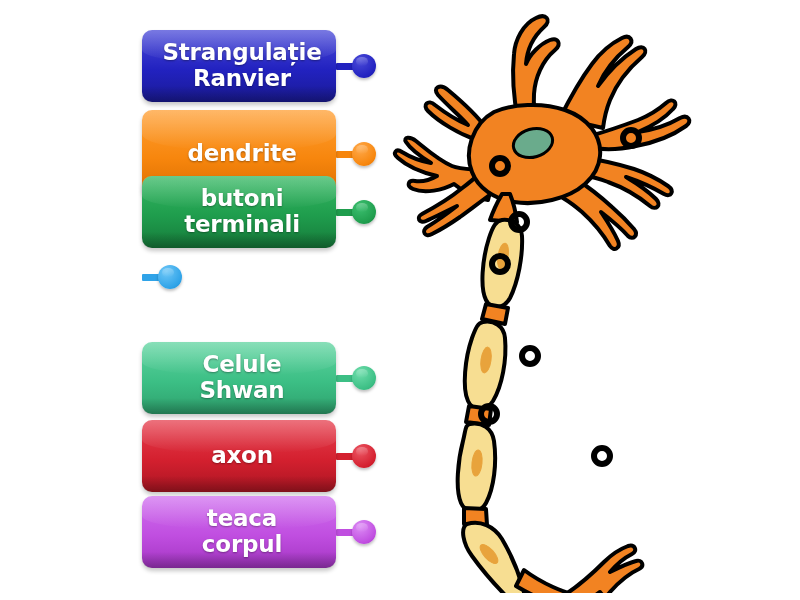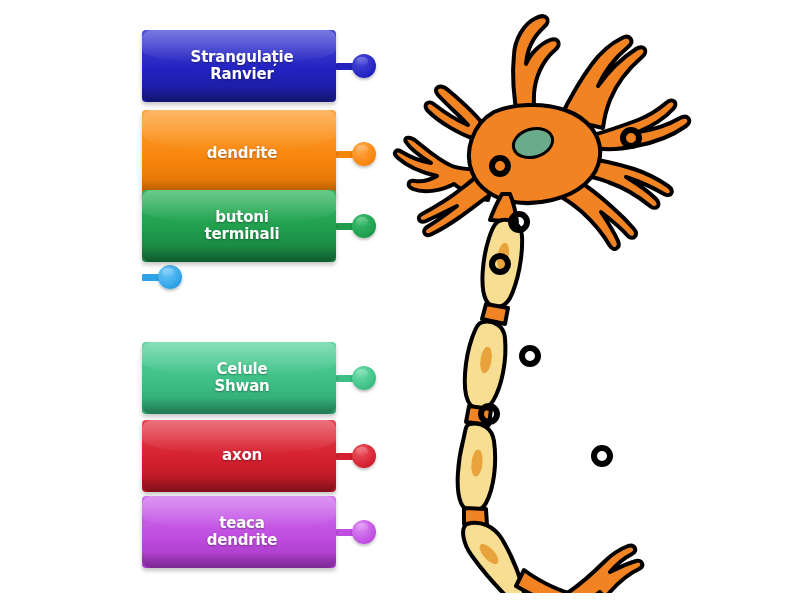--- a/index.html
+++ b/index.html
@@ -37,29 +37,29 @@
     left: 0;
     width: 235px;
     display: flex;
     align-items: center;
   }
 
   .label-chip {
     position: relative;
     width: 194px;
     box-sizing: border-box;
-    border-radius: 4px;
+    border-radius: 10px;
     padding: 6px 0 7px 6px;
     display: flex;
     align-items: center;
     justify-content: center;
     text-align: center;
     color: #ffffff;
     font-weight: bold;
-    font-size: 15px;
+    font-size: 23px;
     line-height: 1.10;
     letter-spacing: -0.2px;
     text-shadow: 0 1px 2px rgba(0,0,0,0.35);
     box-shadow: 0 3px 4px rgba(0,0,0,0.22);
     z-index: 2;
   }
   .label-chip::before {
     
     content: "";
     position: absolute;
@@ -153,21 +153,21 @@
     <div class="label-row" style="top:110px;">
       <div class="label-chip" style="height:88px;background:linear-gradient(to bottom,#ff9f33 0%,#f7860d 55%,#d96c00 100%);">
         <span class="chip-text">dendrite</span>
       </div>
       <div class="connector">
         <div class="stem" style="background:#f7860d;"></div>
         <div class="knob" style="background:radial-gradient(circle at 34% 28%, #ffa94a, #f7860d 70%, #d96c00 100%);"></div>
       </div>
     </div>
 
-    <div class="label-row" style="top:190px;">
+    <div class="label-row" style="top:176px;">
       <div class="label-chip" style="height:72px;background:linear-gradient(to bottom,#35b863 0%,#1f9d4d 55%,#167a3a 100%);">
         <span class="chip-text">butoni
 terminali</span>
       </div>
       <div class="connector">
         <div class="stem" style="background:#1f9d4d;"></div>
         <div class="knob" style="background:radial-gradient(circle at 34% 28%, #3cc070, #1f9d4d 70%, #167a3a 100%);"></div>
       </div>
     </div>
 
@@ -195,21 +195,21 @@
       </div>
       <div class="connector">
         <div class="stem" style="background:#d4202f;"></div>
         <div class="knob" style="background:radial-gradient(circle at 34% 28%, #ec5663, #d4202f 70%, #ab1522 100%);"></div>
       </div>
     </div>
 
     <div class="label-row" style="top:496px;">
       <div class="label-chip" style="height:72px;background:linear-gradient(to bottom,#d070ef 0%,#c04ee0 55%,#a335c2 100%);">
         <span class="chip-text">teaca
-dendrite</span>
+corpul</span>
       </div>
       <div class="connector">
         <div class="stem" style="background:#c04ee0;"></div>
         <div class="knob" style="background:radial-gradient(circle at 34% 28%, #dc8bf5, #c04ee0 70%, #a335c2 100%);"></div>
       </div>
     </div>
 
   </div>
 
   <div id="diagram">

